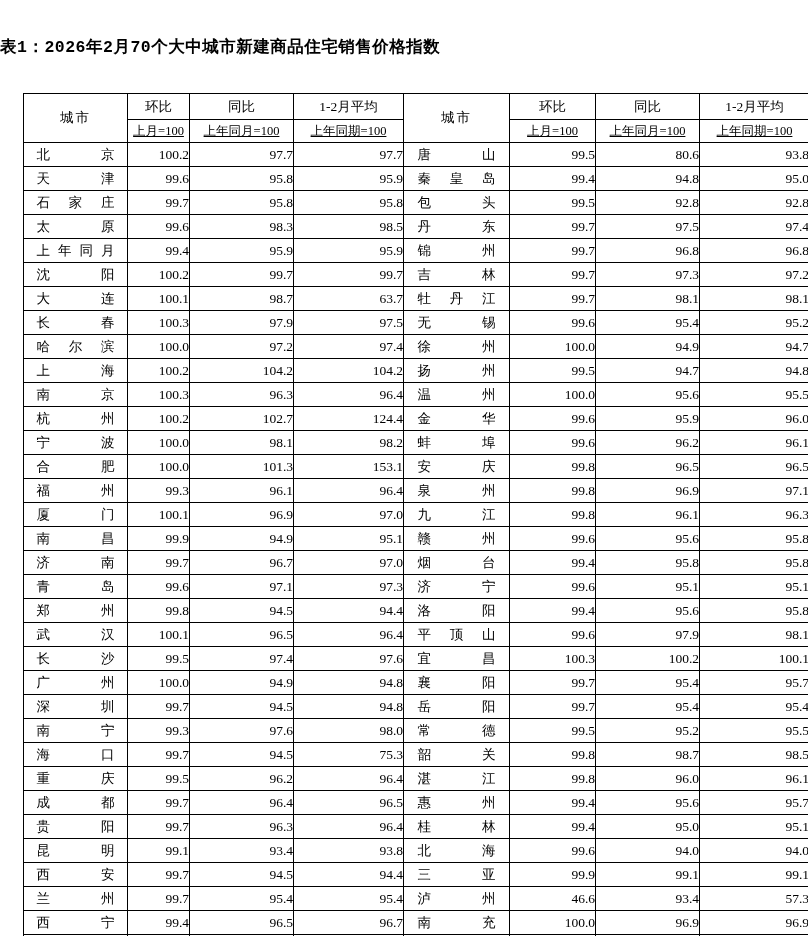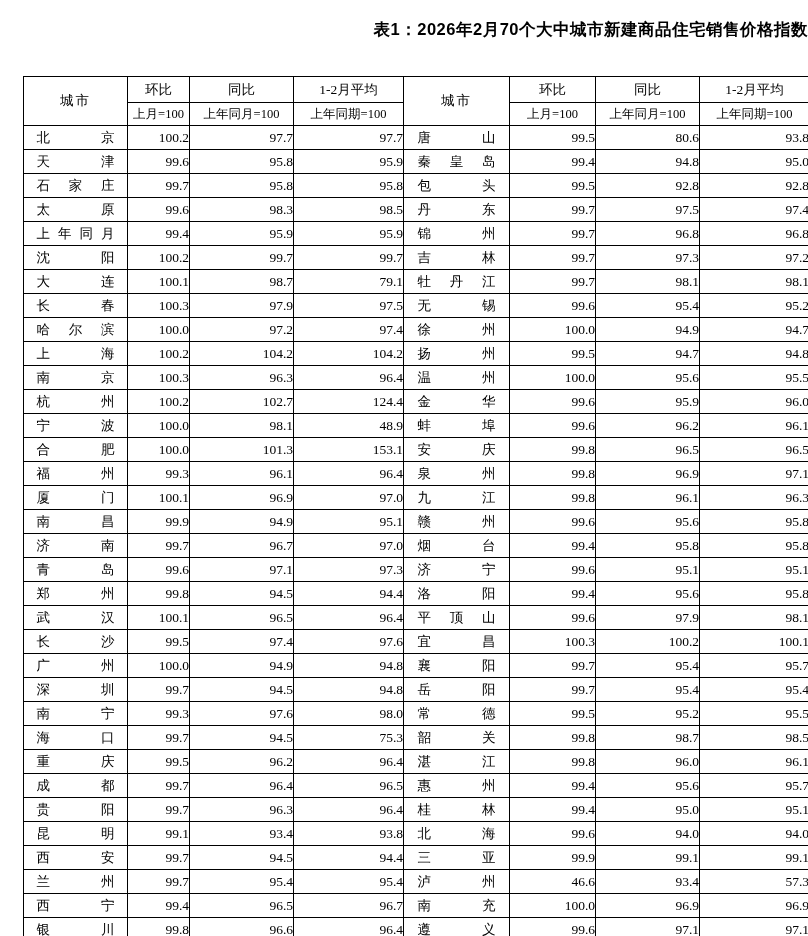--- a/index.html
+++ b/index.html
@@ -14,27 +14,27 @@
     color: #000;
     overflow: hidden;
   }
   .page {
     position: relative;
     width: 808px;
     height: 936px;
     box-sizing: border-box;
   }
   .title {
-    text-align: right;
+    text-align: left;
     font-weight: bold;
     font-size: 16.5px;
     letter-spacing: 0.5px;
-    padding-top: 19px;
+    padding-top: 36px;
     padding-bottom: 0;
-    font-family: Liberation Sans, sans-serif;
+    font-family: Liberation Mono, monospace;
   }
   .table-wrap {
     margin: 0 auto;
     padding-top: 35px;
     width: 762px;
   }
   table.main {
     border-collapse: collapse;
     width: 762px;
     table-layout: fixed;
@@ -50,20 +50,21 @@
     height: 25px;
     text-align: center;
     vertical-align: middle;
     font-size: 13.5px;
   }
   .hdr-sub td {
     height: 22px;
     text-align: center;
     vertical-align: middle;
     font-size: 12.5px;
+    text-decoration: underline;
   }
   .city-head {
     text-align: center;
     vertical-align: middle;
     font-size: 14px;
     letter-spacing: 2px;
   }
   
   tr.data td {
     height: 23px;
@@ -219,21 +220,21 @@
             <td class="num">99.7</td>
             <td class="num">97.3</td>
             <td class="num">97.2</td>
           </tr>
           <tr class="data">
             <td class="city">
               <span class="cityname">大连</span>
             </td>
             <td class="num">100.1</td>
             <td class="num">98.7</td>
-            <td class="num">79.1</td>
+            <td class="num">63.7</td>
             <td class="city">
               <span class="cityname">牡丹江</span>
             </td>
             <td class="num">99.7</td>
             <td class="num">98.1</td>
             <td class="num">98.1</td>
           </tr>
           <tr class="data">
             <td class="city">
               <span class="cityname">长春</span>
@@ -303,21 +304,21 @@
             <td class="num">99.6</td>
             <td class="num">95.9</td>
             <td class="num">96.0</td>
           </tr>
           <tr class="data">
             <td class="city">
               <span class="cityname">宁波</span>
             </td>
             <td class="num">100.0</td>
             <td class="num">98.1</td>
-            <td class="num">48.9</td>
+            <td class="num">98.2</td>
             <td class="city">
               <span class="cityname">蚌埠</span>
             </td>
             <td class="num">99.6</td>
             <td class="num">96.2</td>
             <td class="num">96.1</td>
           </tr>
           <tr class="data">
             <td class="city">
               <span class="cityname">合肥</span>

